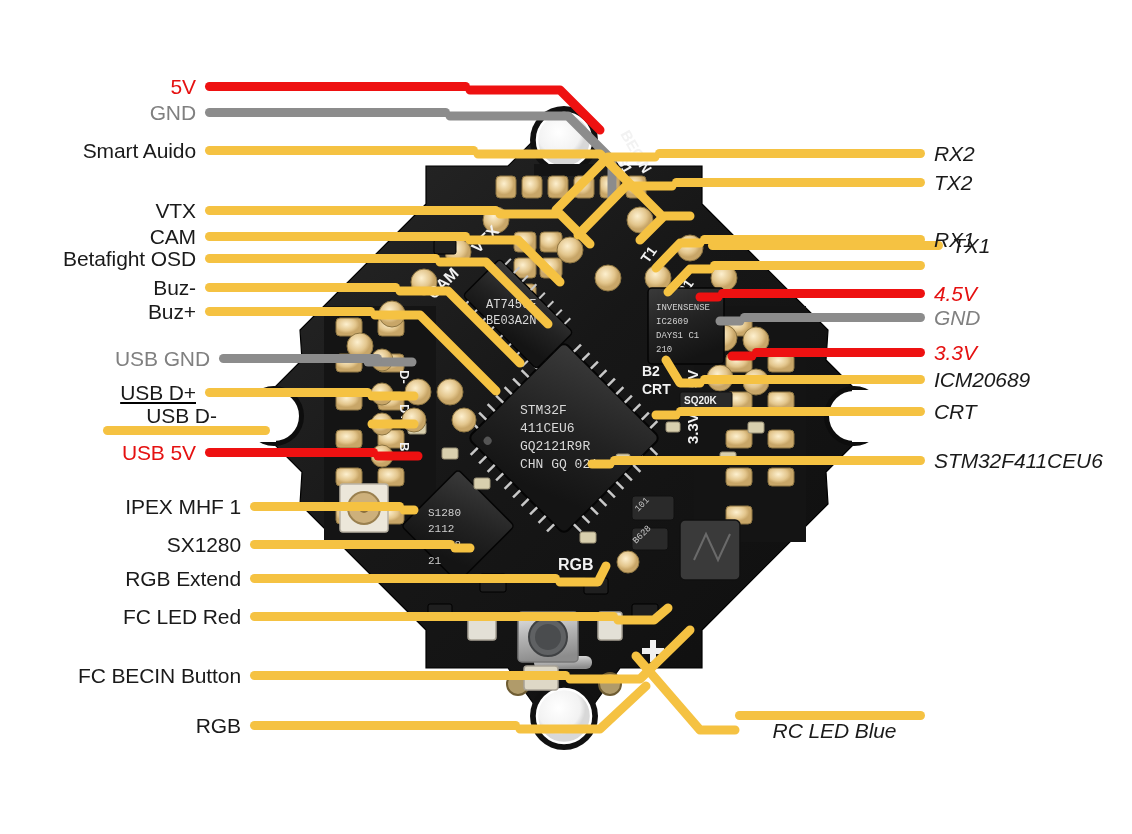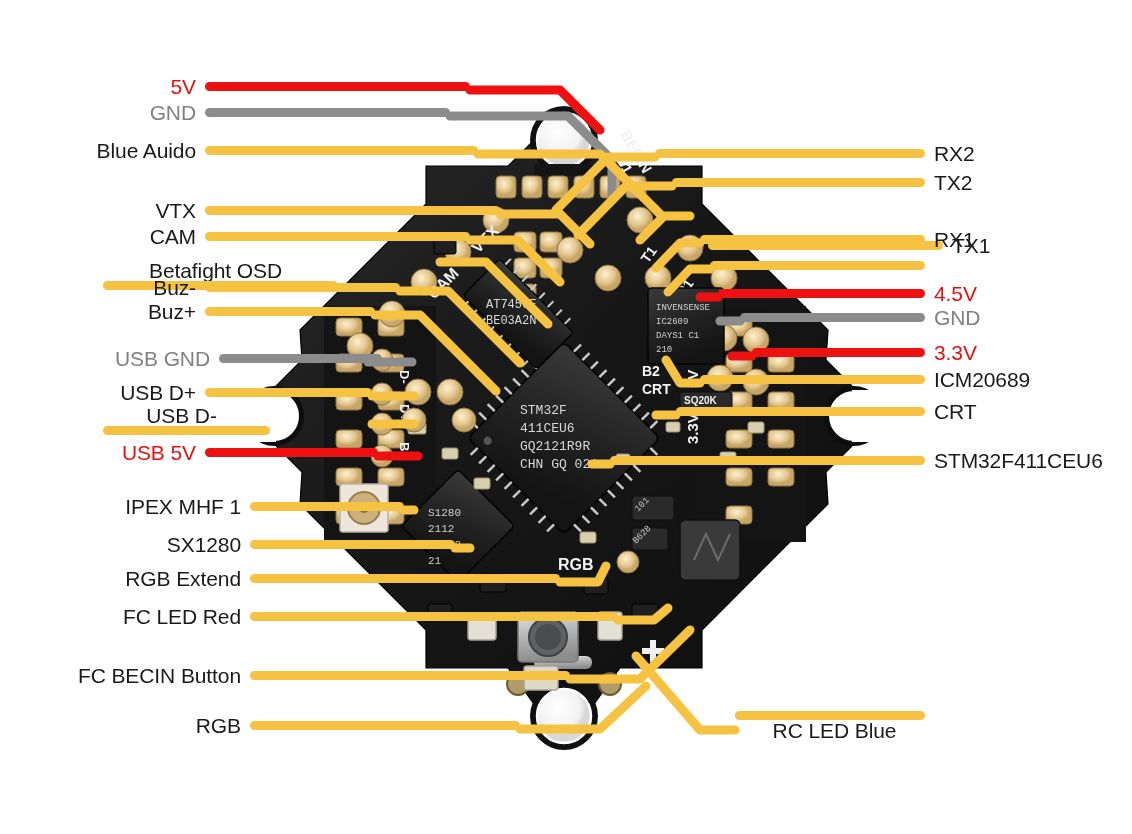--- a/index.html
+++ b/index.html
@@ -16,21 +16,21 @@
     font-size:21px;line-height:21px;color:#1a1a1a;white-space:nowrap;
     letter-spacing:-0.1px;
   }
   .callout.red   .lbl{color:#e51111;}
   .callout.gray  .lbl{color:#808080;}
 
   
   .callout.left{justify-content:flex-end;}
   .callout.left .lbl{text-align:right;padding-right:9px;}
   
-  .callout.right{justify-content:flex-start;}
+  .callout.right{justify-content:flex-start;font-style:italic;}
   .callout.right .lbl{text-align:left;padding-left:9px;}
 
   .bar{
     height:9px;border-radius:5px;background:#f5c242;flex:0 0 auto;
   }
   .callout.red  .bar{background:#ee1111;}
   .callout.gray .bar{background:#8c8c8c;}
 
   
   #leaders{position:absolute;left:0;top:0;width:1132px;height:834px;
@@ -431,48 +431,48 @@
   <div id="left-callouts">
       <div class="callout left red" style="left: 0px; top: 71px; width: 470px;">
         <span class="lbl">5V</span>
         <span class="bar" style="width: 265px;"></span>
       </div>
       <div class="callout left gray" style="left: 0px; top: 97px; width: 450px;">
         <span class="lbl">GND</span>
         <span class="bar" style="width: 245px;"></span>
       </div>
       <div class="callout left amber" style="left: 0px; top: 135px; width: 478px;">
-        <span class="lbl">Blue Auido</span>
+        <span class="lbl">Smart Auido</span>
         <span class="bar" style="width: 273px;"></span>
       </div>
       <div class="callout left amber" style="left: 0px; top: 195px; width: 500px;">
         <span class="lbl">VTX</span>
         <span class="bar" style="width: 295px;"></span>
       </div>
       <div class="callout left amber" style="left: 0px; top: 221px; width: 470px;">
         <span class="lbl">CAM</span>
         <span class="bar" style="width: 265px;"></span>
       </div>
-      <div class="callout left amber" style="left: 0px; top: 260px; width: 440px; flex-direction: column;">
+      <div class="callout left amber" style="left: 0px; top: 243px; width: 440px;">
         <span class="lbl">Betafight OSD</span>
         <span class="bar" style="width: 235px;"></span>
       </div>
       <div class="callout left amber" style="left: 0px; top: 272px; width: 400px;">
         <span class="lbl">Buz-</span>
         <span class="bar" style="width: 195px;"></span>
       </div>
       <div class="callout left amber" style="left: 0px; top: 296px; width: 375px;">
         <span class="lbl">Buz+</span>
         <span class="bar" style="width: 170px;"></span>
       </div>
       <div class="callout left gray" style="left: 14px; top: 343px; width: 368px;">
         <span class="lbl">USB GND</span>
         <span class="bar" style="width: 163px;"></span>
       </div>
-      <div class="callout left amber" style="left: 0px; top: 377px; width: 372px;">
+      <div class="callout left amber" style="left: 0px; top: 377px; width: 372px; text-decoration: underline;">
         <span class="lbl">USB D+</span>
         <span class="bar" style="width: 167px;"></span>
       </div>
       <div class="callout left amber" style="left: 0px; top: 405px; width: 372px; flex-direction: column;">
         <span class="lbl">USB D-</span>
         <span class="bar" style="width: 167px;"></span>
       </div>
       <div class="callout left red" style="left: 0px; top: 437px; width: 378px; justify-content: flex-end;">
         <span class="lbl">USB 5V</span>
         <span class="bar" style="width: 173px;"></span>

